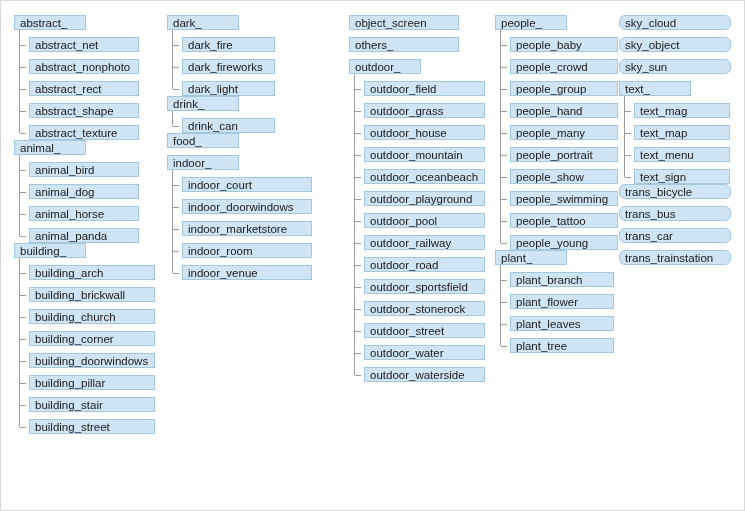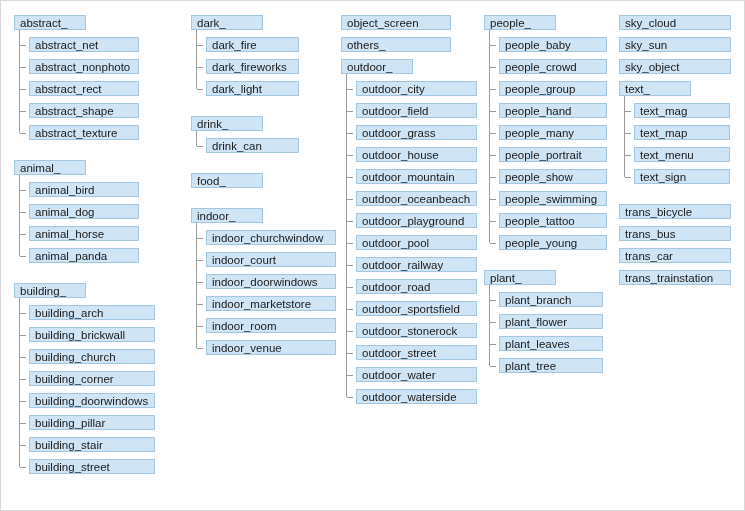--- a/index.html
+++ b/index.html
@@ -13,42 +13,42 @@
   .page {
     position: absolute;
     inset: 0;
     width: 745px;
     height: 511px;
     border: 1px solid #d9d9d9;
     background: #ffffff;
   }
   .col { position: absolute; top: 14px; }
   .col-1 { left: 13px; }
-  .col-2 { left: 190px; }
-  .col-3 { left: 340px; }
-  .col-4 { left: 483px; }
+  .col-2 { left: 166px; }
+  .col-3 { left: 348px; }
+  .col-4 { left: 494px; }
   .col-5 { left: 618px; }
 
   .node {
     height: 15px;
     line-height: 13px;
     padding: 1px 5px 0 5px;
     font-size: 11.5px;
     color: #1a1a1a;
     background: #cfe4f5;
     border: 1px solid #a3c7e1;
     white-space: nowrap;
     width: fit-content;
   }
   .root { min-width: 72px; margin-bottom: 7px; }
   .leafroot { margin-bottom: 7px; }
   .lw110 { min-width: 110px; }
-  .lw112 { min-width: 112px; }
-
-  .group { margin-bottom: 20px; width: fit-content; }
+  .lw112 { min-width: 112px; border-radius: 6px; }
+
+  .group { width: fit-content; }
   .children {
     position: relative;
     margin-left: 15px;
     display: flex;
     flex-direction: column;
     gap: 7px;
     width: fit-content;
     min-width: var(--cw, 93px);
   }
   .children .node { position: relative; width: 100%; min-width: var(--cw, 93px); }
@@ -130,38 +130,36 @@
         <div class="node">drink_can</div>
       </div>
     </div>
     <div class="group">
       <div class="node root">food_</div>
     </div>
     <div class="group">
       <div class="node root">indoor_</div>
       <div class="children" style="--cw:130px">
         <div class="vline"></div>
-        <div class="node">indoor_churchwindow</div>
         <div class="node">indoor_court</div>
         <div class="node">indoor_doorwindows</div>
         <div class="node">indoor_marketstore</div>
         <div class="node">indoor_room</div>
         <div class="node">indoor_venue</div>
       </div>
     </div>
   </div>
 
   <div class="col col-3">
     <div class="node leafroot lw110">object_screen</div>
     <div class="node leafroot lw110">others_</div>
     <div class="group">
       <div class="node root">outdoor_</div>
       <div class="children" style="--cw:121px">
         <div class="vline"></div>
-        <div class="node">outdoor_city</div>
         <div class="node">outdoor_field</div>
         <div class="node">outdoor_grass</div>
         <div class="node">outdoor_house</div>
         <div class="node">outdoor_mountain</div>
         <div class="node">outdoor_oceanbeach</div>
         <div class="node">outdoor_playground</div>
         <div class="node">outdoor_pool</div>
         <div class="node">outdoor_railway</div>
         <div class="node">outdoor_road</div>
         <div class="node">outdoor_sportsfield</div>
@@ -197,22 +195,22 @@
         <div class="node">plant_branch</div>
         <div class="node">plant_flower</div>
         <div class="node">plant_leaves</div>
         <div class="node">plant_tree</div>
       </div>
     </div>
   </div>
 
   <div class="col col-5">
     <div class="node leafroot lw112">sky_cloud</div>
+    <div class="node leafroot lw112">sky_object</div>
     <div class="node leafroot lw112">sky_sun</div>
-    <div class="node leafroot lw112">sky_object</div>
     <div class="group">
       <div class="node root">text_</div>
       <div class="children" style="--cw:96px">
         <div class="vline"></div>
         <div class="node">text_mag</div>
         <div class="node">text_map</div>
         <div class="node">text_menu</div>
         <div class="node">text_sign</div>
       </div>
     </div>

